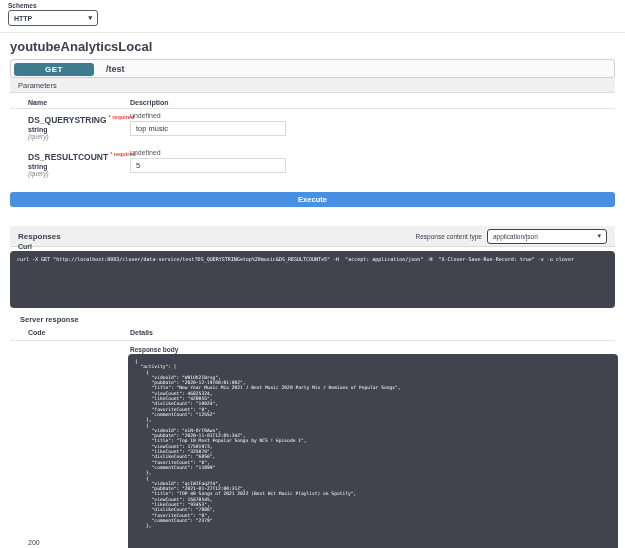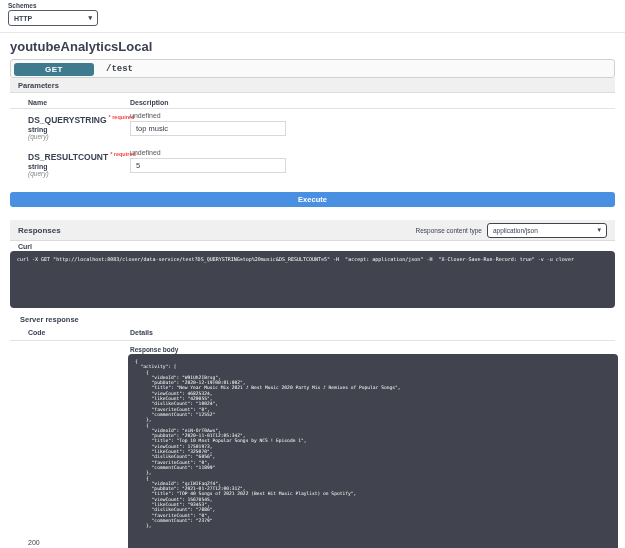--- a/index.html
+++ b/index.html
@@ -15,27 +15,27 @@
 
   .top-divider { position:absolute; left:0; top:32px; width:625px; height:1px; background:#e8e8e8; }
 
   .api-title { position:absolute; left:10px; top:39px; font-size:13px; font-weight:bold; color:#3b4151; }
 
   .opblock { position:absolute; left:10px; top:59px; width:605px; height:19px; background:#fafafa;
     border:1px solid #d0d0d0; border-radius:3px;padding-left:28px; }
   .method-badge { position:absolute; left:3px; top:2.5px; width:80px; height:13px; background:#3e7b8f;
     border-radius:3px; color:#fff; font-size:8px; font-weight:bold; display:flex; align-items:center;
     justify-content:center; letter-spacing:0.5px; cursor:pointer; }
-  .op-path { position:absolute; left:95px; top:4px; font-family:Liberation Mono, monospace; font-size:9px;
+  .op-path { position:absolute; left:95px; top:4px; font-family:Liberation Sans, sans-serif; font-size:9px;
     font-weight:bold; color:#3b4151; }
 
   .section-bar { position:absolute; left:10px; width:605px; background:#f0f0f0; border-bottom:1px solid #dcdcdc;
     display:flex; align-items:center; }
-  .params-bar { top:78px; height:15px; padding-left:8px; font-size:7.5px; font-weight:bold; color:#3b4151;align-items:center; }
-  .responses-bar { top:220px; height:21px; padding:0 8px; justify-content:space-between; }
+  .params-bar { top:78px; height:15px; padding-left:8px; font-size:7.5px; font-weight:normal; color:#3b4151;align-items:center; }
+  .responses-bar { top:226px; height:21px; padding:0 8px; justify-content:space-between; }
   .responses-title { font-size:8px; font-weight:bold; color:#3b4151; }
   .rct-wrap { display:flex; align-items:center; gap:5px; }
   .rct-label { font-size:6.5px; color:#3b4151; }
   .rct-select { width:120px; height:15px; border:1px solid #41444e; border-radius:3px; background:#fff;
     display:flex; align-items:center; justify-content:space-between; padding:0 5px; font-size:6.5px; cursor:pointer; }
 
   .col-head { position:absolute; font-size:7px; font-weight:bold; color:#3b4151; }
   .thead-line { position:absolute; left:10px; width:605px; height:1px; background:#e3e3e3; }
 
   .param-name { position:absolute; left:28px; font-size:8.5px; font-weight:bold; color:#3b4151; }

